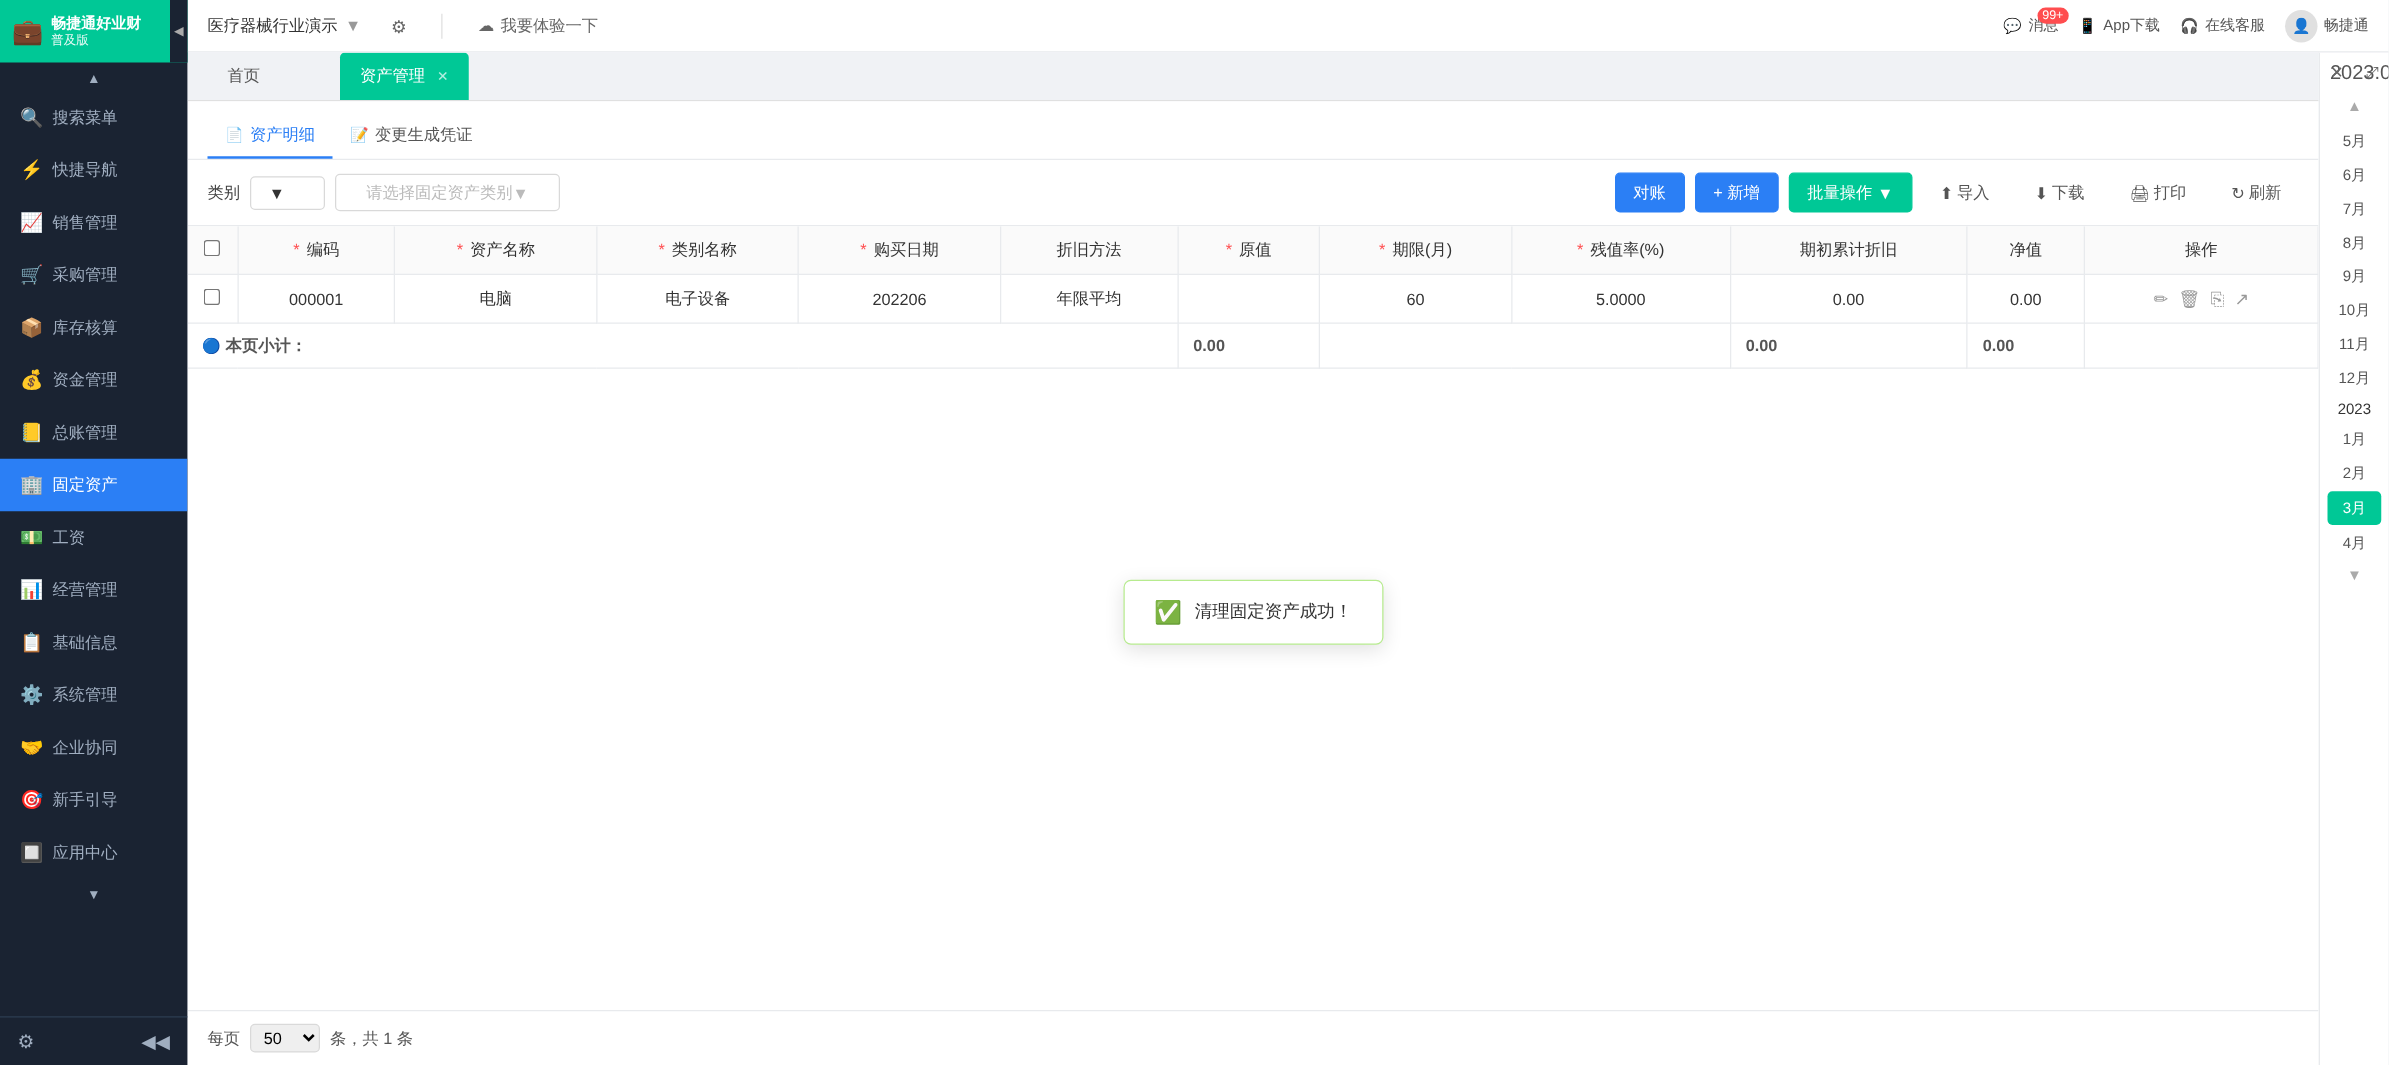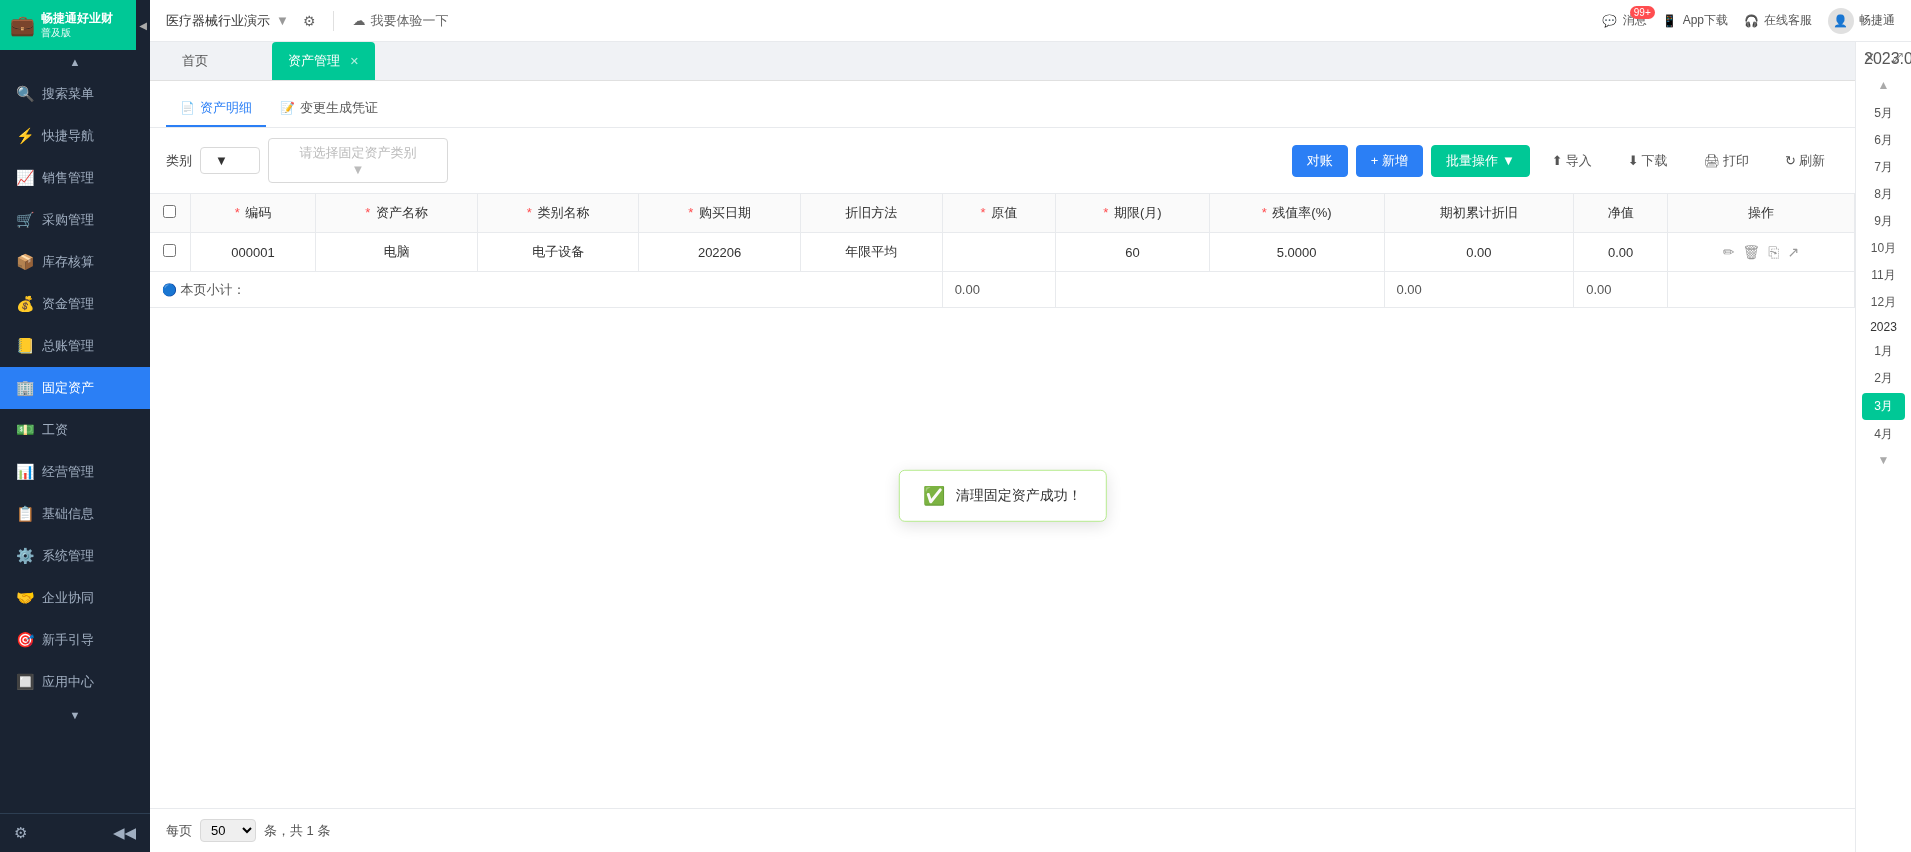--- a/index.html
+++ b/index.html
@@ -60,21 +60,21 @@
     }
 
     
     .topbar {
       background: white;
       height: 42px;
       display: flex;
       align-items: center;
       padding: 0 16px;
       border-bottom: 1px solid #e8eaed;
-      gap: 10px;
+      gap: 20px;
       flex-shrink: 0;
       justify-content: center;
     }
     .topbar-company {
       display: flex;
       align-items: center;
       gap: 6px;
       font-size: 13px;
       color: #333;
       cursor: pointer;
@@ -263,21 +263,20 @@
       border: 1px solid #d9d9d9;
       border-radius: 4px;
       padding: 5px 10px;
       font-size: 13px;
       color: #aaa;
       min-width: 180px;
       display: flex;
       align-items: center;
       justify-content: center;
       cursor: pointer;
-      flex-direction: column;
     }
 
     
     .table-container {
       flex: 1;
       overflow: auto;
       position: relative;
     }
     table {
       width: 100%;
@@ -297,21 +296,21 @@
     thead th .required { color: #ff4d4f; margin-right: 2px; }
     tbody td {
       border-bottom: 1px solid #e8eaed;
       border-right: 1px solid #e8eaed;
       padding: 10px 12px;
       text-align: center;
       color: #333;
     }
     .checkbox-cell { width: 40px; }
     input[type="checkbox"] { cursor: pointer; }
-    .subtotal-row td { color: #555; text-align: left; }
+    .subtotal-row td { color: #555; text-align: left; font-weight: bold; }
 
     
     .action-icons { display: flex; align-items: center; gap: 8px; justify-content: center; }
     .action-icon { color: #999; cursor: pointer; font-size: 14px; }
 
     
     .toast-overlay {
       position: absolute;
       top: 50%;
       left: 50%;

